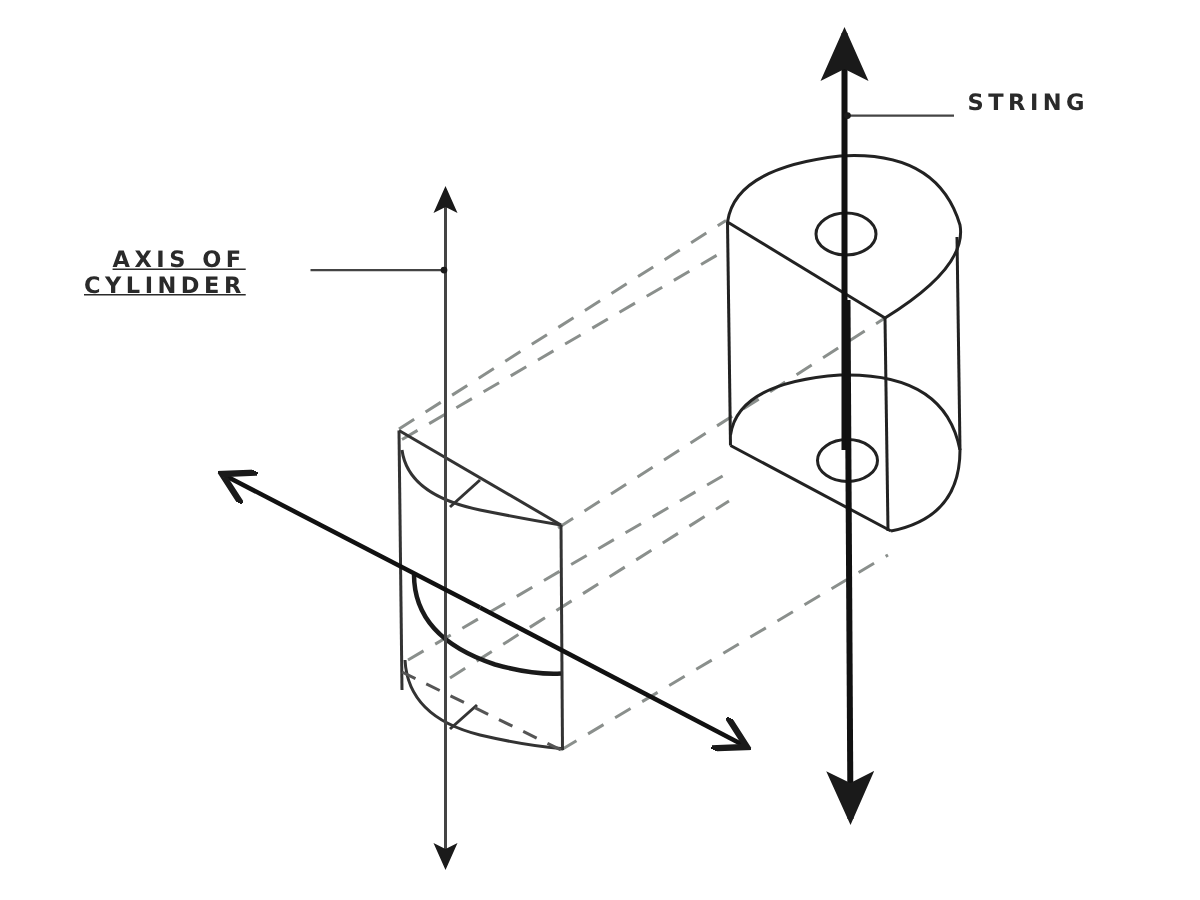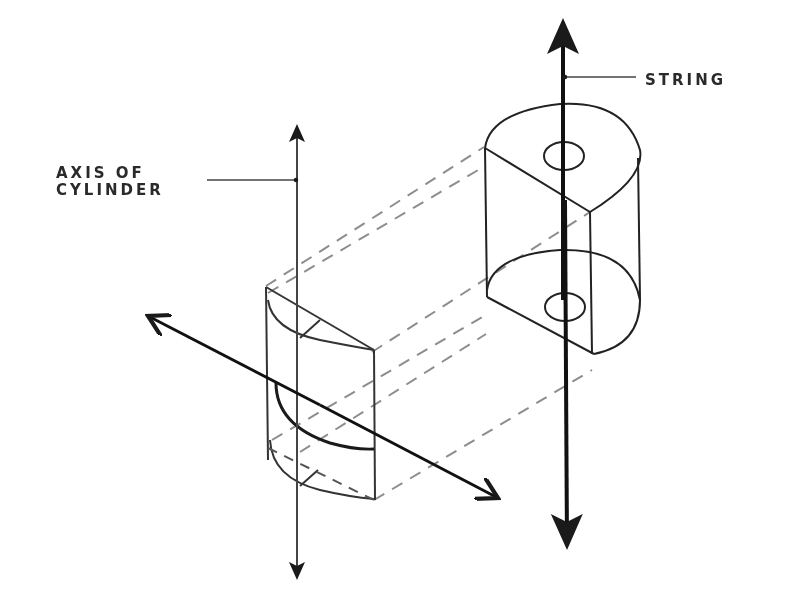--- a/index.html
+++ b/index.html
@@ -8,22 +8,22 @@
     .label {
       position: absolute;
       font-family: "DejaVu Sans", sans-serif;
       font-weight: bold;
       font-size: 15px;
       letter-spacing: 3px;
       color: #2a2a2a;
       line-height: 17px;
       white-space: nowrap;
     }
-    #label-axis { left: 56px; top: 165px; text-align: left; }
-    #label-string { left: 645px; top: 72px; }
+    #label-axis { left: 56px; top: 165px; text-align: right; text-decoration: underline; }
+    #label-string { left: 645px; top: 60px; }
   </style>
 </head>
 <body>
 
 <svg id="diagram" viewBox="0 0 800 600" xmlns="http://www.w3.org/2000/svg">
   <defs>
     <marker id="arrowSolid" markerWidth="10" markerHeight="10" refX="8" refY="5" orient="auto" markerUnits="strokeWidth">
       <path d="M0,1 L9,5 L0,9 L2,5 Z" fill="#1a1a1a"></path>
     </marker>
     <marker id="arrowOpen" markerWidth="8" markerHeight="8" refX="7" refY="4" orient="auto" markerUnits="strokeWidth">

